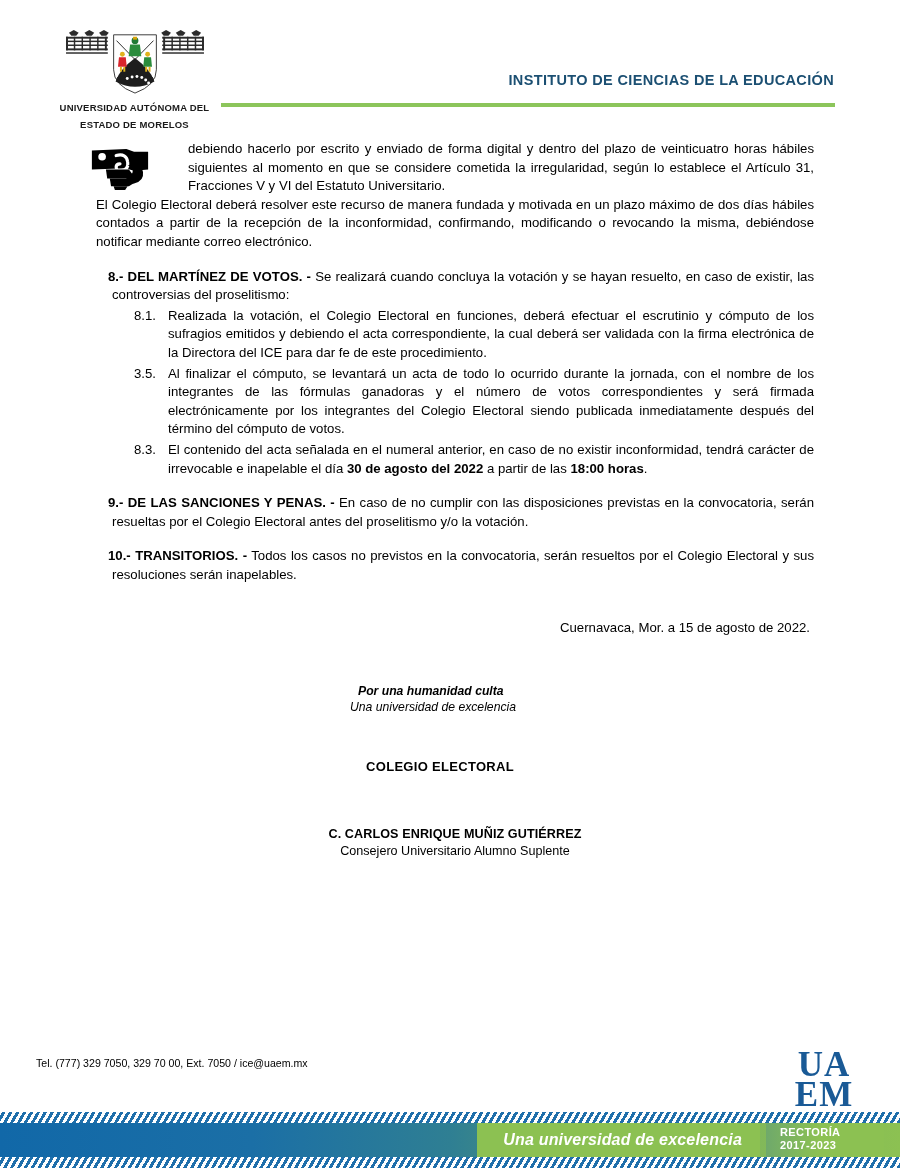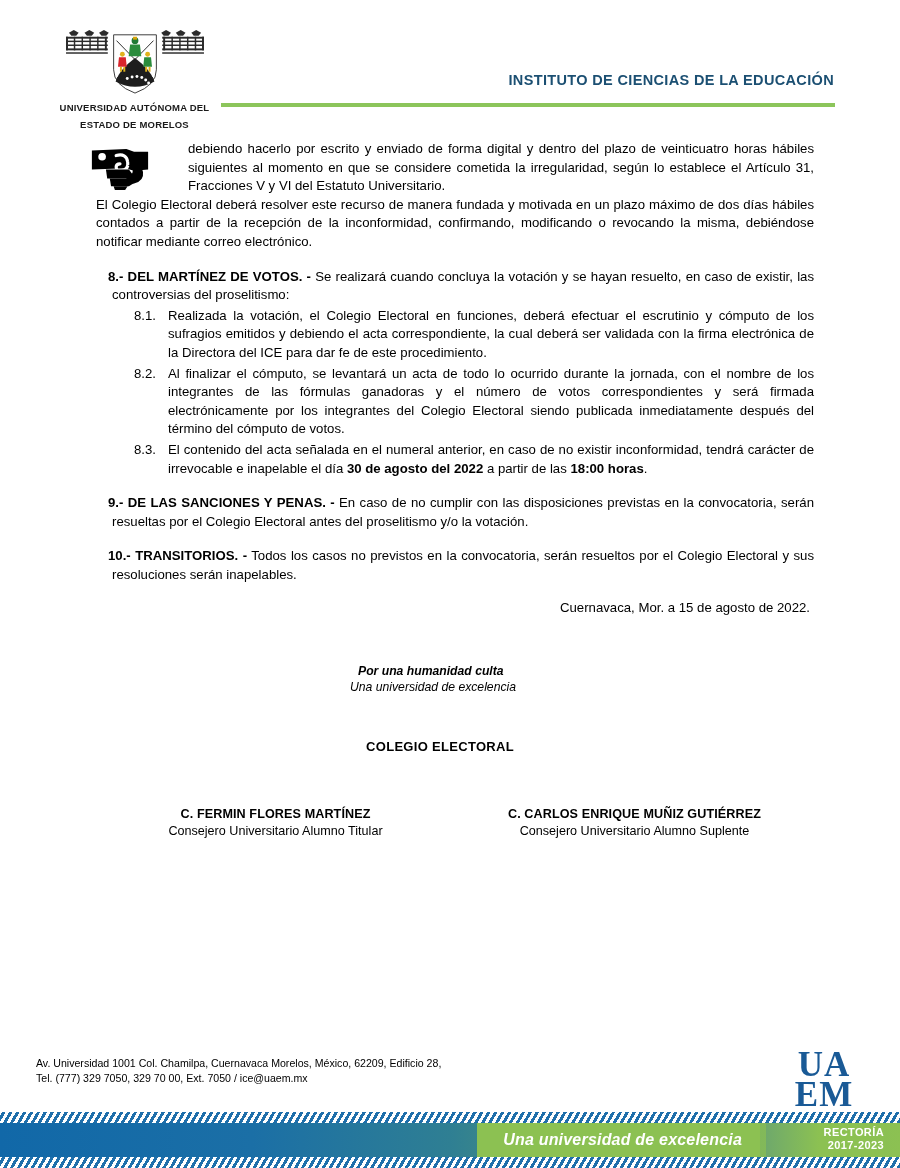--- a/index.html
+++ b/index.html
@@ -140,21 +140,21 @@
   }
   .subitem .txt {
     flex: 1 1 auto;
     text-align: justify;
   }
   .subitem .txt b { font-weight: bold; }
 
   .sec-gap { }
 
   .date-line {
-    margin-top: 16px;
+    margin-top: 36px;
     text-align: right;
     padding-right: 4px;
     font-size: 13.2px;
   }
 
   .motto-block {
     margin-top: 48px;
     padding-left: 262px;
   }
   .motto-1 {
@@ -287,21 +287,20 @@
 
   .banner-rect {
     position: absolute;
     right: 16px;
     top: 11px;
     width: 118px;
     height: 34px;
     background: linear-gradient(90deg, #6fa96b 0%, #8cc152 45%, #8cc152 100%);
     color: #ffffff;
     padding: 3px 0 12px 14px;
-    text-align: right;
   }
   .banner-rect .r1 {
     font-size: 11px;
     font-weight: bold;
     letter-spacing: .4px;
     line-height: 13px;
     display: block;
   }
   .banner-rect .r2 {
     font-size: 11px;
@@ -424,21 +423,21 @@
       </div>
 
       <div class="sublist">
 
         <div class="subitem">
           <span class="num">8.1.</span>
           <span class="txt">Realizada la votación, el Colegio Electoral en funciones, deberá efectuar el escrutinio y cómputo de los sufragios emitidos y debiendo el acta correspondiente, la cual deberá ser validada con la firma electrónica de la Directora del ICE para dar fe de este procedimiento.</span>
         </div>
 
         <div class="subitem">
-          <span class="num">8.2.</span>
+          <span class="num">3.5.</span>
           <span class="txt">Al finalizar el cómputo, se levantará un acta de todo lo ocurrido durante la jornada, con el nombre de los integrantes de las fórmulas ganadoras y el número de votos correspondientes y será firmada electrónicamente por los integrantes del Colegio Electoral siendo publicada inmediatamente después del término del cómputo de votos.</span>
         </div>
 
         <div class="subitem">
           <span class="num">8.3.</span>
           <span class="txt"><span>El contenido del acta señalada en el numeral anterior, en caso de no existir inconformidad, tendrá carácter de irrevocable e inapelable el día </span><b>30 de agosto del 2022</b><span> a partir de las </span><b>18:00 horas</b><span>.</span></span>
         </div>
       </div>
 
       <div class="sec sec-gap">
@@ -455,36 +454,31 @@
 
       <div class="motto-block">
         <div class="motto-1">Por una humanidad culta</div>
         <div class="motto-2">Una universidad de excelencia</div>
       </div>
 
       <div class="org-name">COLEGIO ELECTORAL</div>
 
       <div class="signatures">
         <div class="sig">
-          <div class="name">C. FERMIN FLORES MARTÍNEZ</div>
-          <div class="role">Consejero Universitario Alumno Titular</div>
-        </div>
-        <div class="sig">
           <div class="name">C. CARLOS ENRIQUE MUÑIZ GUTIÉRREZ</div>
           <div class="role">Consejero Universitario Alumno Suplente</div>
         </div>
       </div>
 
     </div>
   </div>
 
   <div class="footer">
 
     <div class="footer-contact">
-      <div>Av. Universidad 1001 Col. Chamilpa, Cuernavaca Morelos, México,  62209, Edificio 28,</div>
       <div>Tel. (777) 329 7050, 329 70 00, Ext. 7050 /  ice@uaem.mx</div>
     </div>
 
     <div class="uaem-mark">
       <span class="l1">UA</span>
       <span class="l2">EM</span>
     </div>
 
     <div class="banner">
       <div class="hatch-top"></div>

